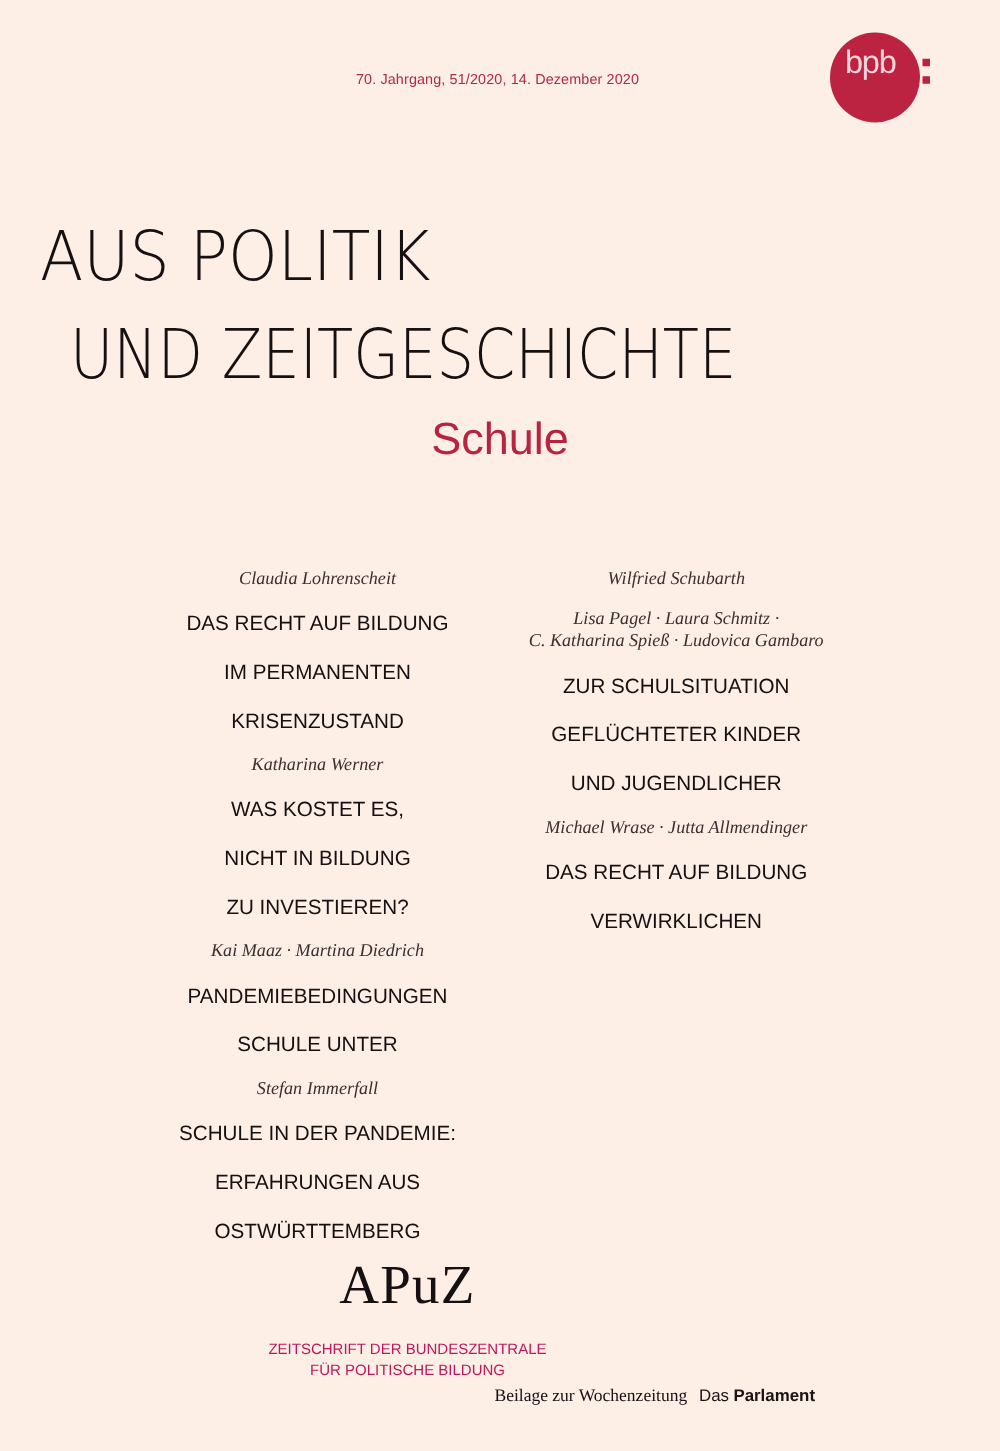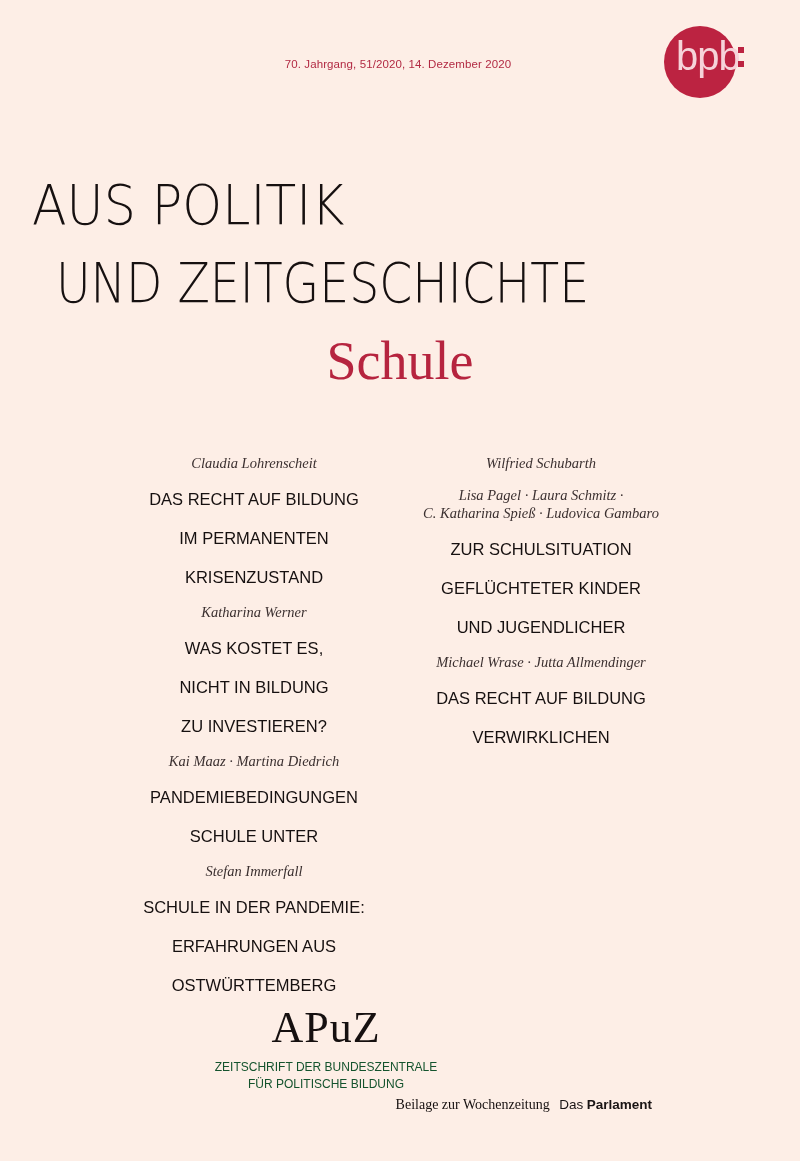--- a/index.html
+++ b/index.html
@@ -20,21 +20,21 @@
     transform: translateX(-2px);
   }
   .logo {
     position: absolute; left: 664px; top: 26px;
     width: 72px; height: 72px; border-radius: 50%;
     background: #bc2341;
   }
   .logo-text {
     position: absolute; left: 676px; top: 34px;
     font-family: "Liberation Sans", sans-serif;
-    font-size: 40px; color: #f6d3d9; letter-spacing: -1px;
+    font-size: 26px; color: #f6d3d9; letter-spacing: -1px;
     font-weight: normal;
   }
   .logo-colon {
     position: absolute; left: 738px; top: 45px;
     width: 6px; height: 25px;
   }
   .logo-colon span {
     position: absolute; left: 0; width: 6px; height: 6px; background: #bc2341;
   }
   .title {
@@ -46,22 +46,22 @@
     line-height: 78px;
     color: #161010;
     letter-spacing: 0px;
   }
   .title div { white-space: nowrap; }
   .title .l1 { transform: scaleX(0.92); }
   .title .l2 { transform: scaleX(0.86); }
   .topic {
     position: absolute; left: 0; width: 800px; top: 330px;
     text-align: center;
-    font-family: Liberation Serif, serif;
-    font-size: 54px;
+    font-family: Liberation Sans, sans-serif;
+    font-size: 36px;
     color: #b6243f;
   }
   .col {
     position: absolute; top: 454px; width: 300px;
     text-align: center;
   }
   .col.left { left: 104px; }
   .col.right { left: 391px; }
   .article { margin-bottom: 14px; }
   .author {
@@ -83,22 +83,22 @@
     position: absolute; left: 0; width: 652px; top: 1003px;
     text-align: center;
   }
   .apuz {
     font-family: "Liberation Serif", serif;
     font-size: 44px; line-height: 50px; color: #161010;
     letter-spacing: 1px;
   }
   .publisher {
     font-family: "Liberation Sans", sans-serif;
-    font-size: 12px; line-height: 17px; color: #14532d;
-    margin-top: 6px;
+    font-size: 12px; line-height: 17px; color: #be185d;
+    margin-top: 18px;
     text-align: center;
   }
   .supplement {
     margin-top: 3px;
     font-size: 14px; line-height: 18px;
     white-space: nowrap;
     text-align: right;
   }
   .supplement .s1 { font-family: "Liberation Serif", serif; color: #161010; }
   .supplement .s2 { font-family: "Liberation Sans", sans-serif; font-size: 13.5px; margin-left: 6px; }

